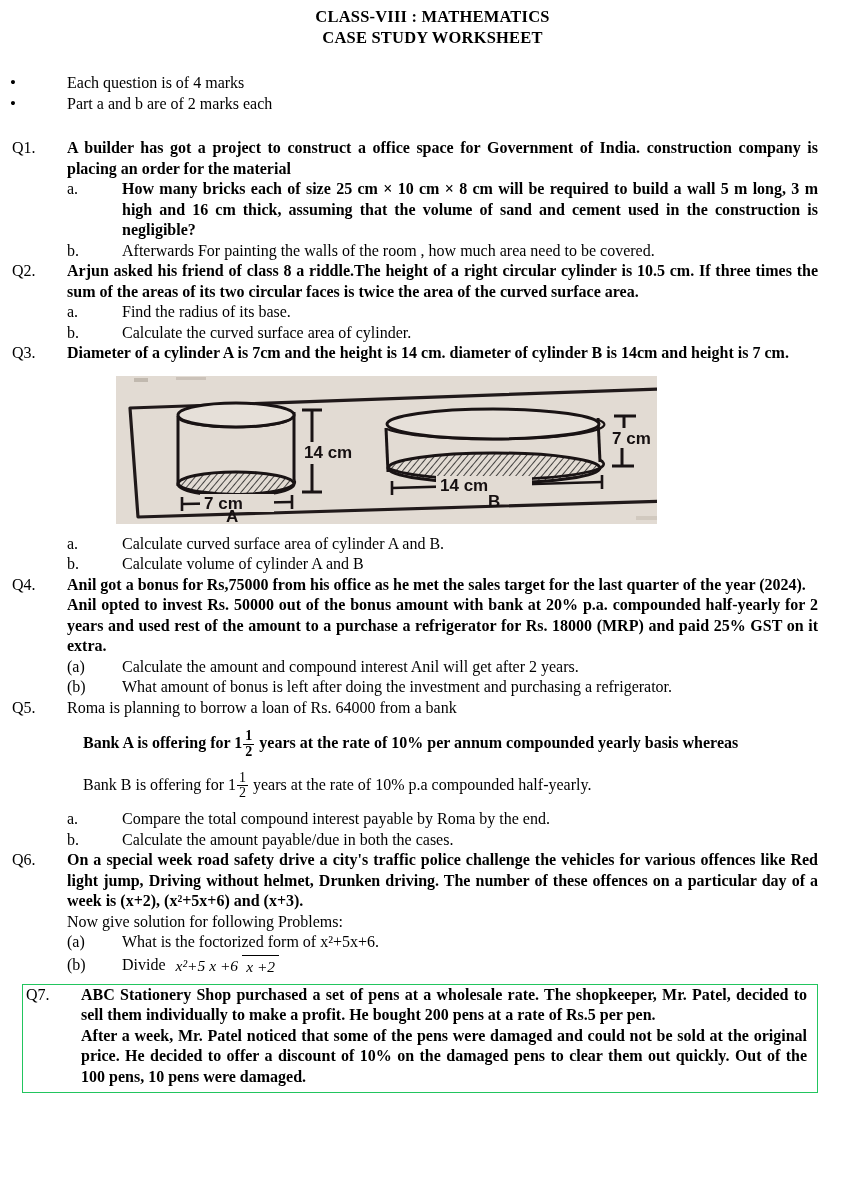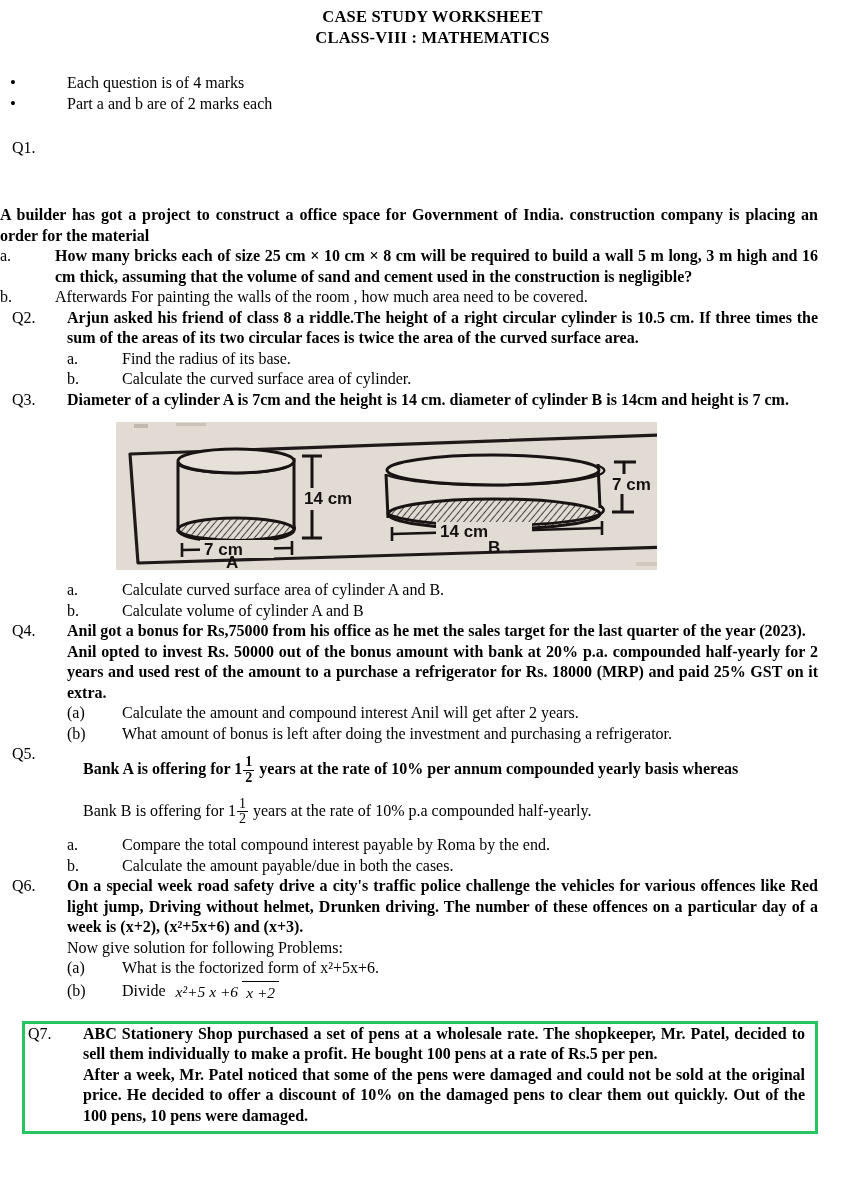--- a/index.html
+++ b/index.html
@@ -81,21 +81,21 @@
   .subrow {
     display: flex;
     align-items: flex-start;
   }
   .sublabel {
     width: 55px;
     flex: 0 0 55px;
   }
   .subtext { flex: 1; }
 
-  .q1-first { margin-top: 24px; flex-direction: column; }
+  .q1-first { margin-top: 24px; }
 
   
   .figure-wrap {
     margin-top: 12px;
     margin-bottom: 10px;
     display: flex;
     justify-content: flex-start;
     padding-left: 116px;
   }
   .scan {
@@ -127,39 +127,39 @@
     margin: 0 2px;
     font-style: italic;
   }
   .bigfrac .num { padding: 0 4px 1px 4px; white-space: nowrap; }
   .bigfrac .den { padding: 1px 4px 0 4px; border-top: 1.4px solid #000; width: 100%; text-align: left; box-sizing: border-box; }
 
   .q5-bankline { margin-top: 10px; line-height: 30px; margin-left: 16px; }
 
   
   .q7-box {
-    margin-top: 18px;
+    margin-top: 7px;
     margin-left: 22px;
     margin-right: 47px;
-    border: 3px solid #22c55e;
+    border: 1px solid #22c55e;
     box-sizing: border-box;
     padding: 0 4px 5px 0;
   }
   .q7-box .qblock { font-size: 16px; line-height: 20.5px; }
   .q7-box .qnum { width: 58px; flex: 0 0 58px; padding-left: 3px; }
   .q7-box .qbody { padding-right: 6px; }
 </style>
 </head>
 <body>
 
 <div class="page">
 
   <div class="doc-header">
+    <div class="line">CLASS-VIII : MATHEMATICS</div>
     <div class="line">CASE STUDY WORKSHEET</div>
-    <div class="line">CLASS-VIII : MATHEMATICS</div>
   </div>
 
   <div class="instructions">
     <div class="instr-row">
       <span class="instr-bullet">•</span>
       <span class="instr-text">Each question is of 4 marks</span>
     </div>
     <div class="instr-row">
       <span class="instr-bullet">•</span>
       <span class="instr-text">Part a and b are of 2 marks each</span>
@@ -275,36 +275,37 @@
       <div class="subrow">
         <div class="sublabel">b.</div>
         <div class="subtext">Calculate volume of cylinder A and B</div>
       </div>
     </div>
   </div>
 
   <div class="qblock">
     <div class="qnum">Q4.</div>
     <div class="qbody">
-      <div class="para just">Anil got a bonus for Rs,75000 from his office as he met the sales target for the last quarter of the year (2023).</div>
+      <div class="para just">Anil got a bonus for Rs,75000 from his office as he met the sales target for the last quarter of the year (2024).</div>
       <div class="para just">Anil opted to invest Rs. 50000 out of the bonus amount with bank at 20% p.a. compounded half-yearly for 2 years and used rest of the amount to a purchase a refrigerator for Rs. 18000 (MRP) and paid 25% GST on it extra.</div>
       <div class="subrow">
         <div class="sublabel">(a)</div>
         <div class="subtext">Calculate the amount and compound interest Anil will get after 2 years.</div>
       </div>
       <div class="subrow">
         <div class="sublabel">(b)</div>
         <div class="subtext">What amount of bonus is left after doing the investment and purchasing a refrigerator.</div>
       </div>
     </div>
   </div>
 
   <div class="qblock">
     <div class="qnum">Q5.</div>
     <div class="qbody">
+      <div class="para">Roma is planning to borrow a loan of Rs. 64000 from a bank</div>
 
       <div class="para q5-bankline just"><span>Bank A is offering for 1</span><span class="frac">
             <span class="num">1</span>
             <span class="den">2</span>
           </span><span> years at the rate of 10% per annum compounded yearly basis whereas</span></div>
 
       <div class="para q5-bankline"><span>Bank B is offering for 1</span><span class="frac">
             <span class="num">1</span>
             <span class="den">2</span>
           </span><span> years at the rate of 10% p.a compounded half-yearly.</span></div>
@@ -339,19 +340,19 @@
           </span>
         </div>
       </div>
     </div>
   </div>
 
   <div class="q7-box">
     <div class="qblock">
       <div class="qnum">Q7.</div>
       <div class="qbody">
-        <div class="para just">ABC Stationery Shop purchased a set of pens at a wholesale rate. The shopkeeper, Mr. Patel, decided to sell them individually to make a profit. He bought 100 pens at a rate of Rs.5 per pen.</div>
+        <div class="para just">ABC Stationery Shop purchased a set of pens at a wholesale rate. The shopkeeper, Mr. Patel, decided to sell them individually to make a profit. He bought 200 pens at a rate of Rs.5 per pen.</div>
         <div class="para just">After a week, Mr. Patel noticed that some of the pens were damaged and could not be sold at the original price. He decided to offer a discount of 10% on the damaged pens to clear them out quickly. Out of the 100 pens, 10 pens were damaged.</div>
       </div>
     </div>
   </div>
 
 </div>
 
 </body></html>

